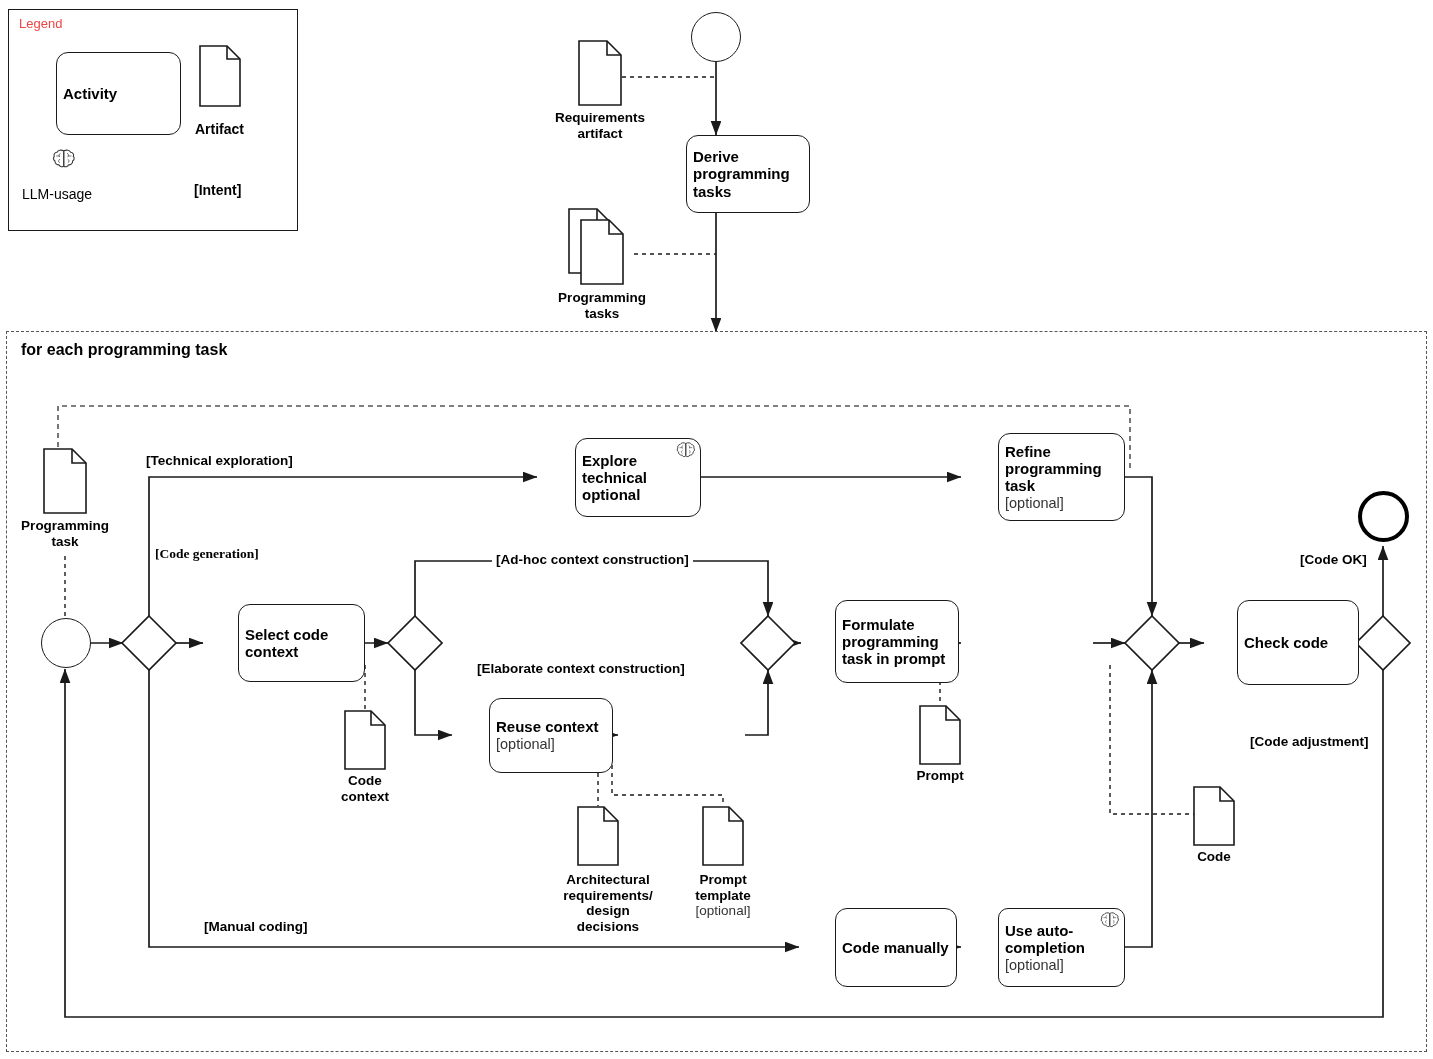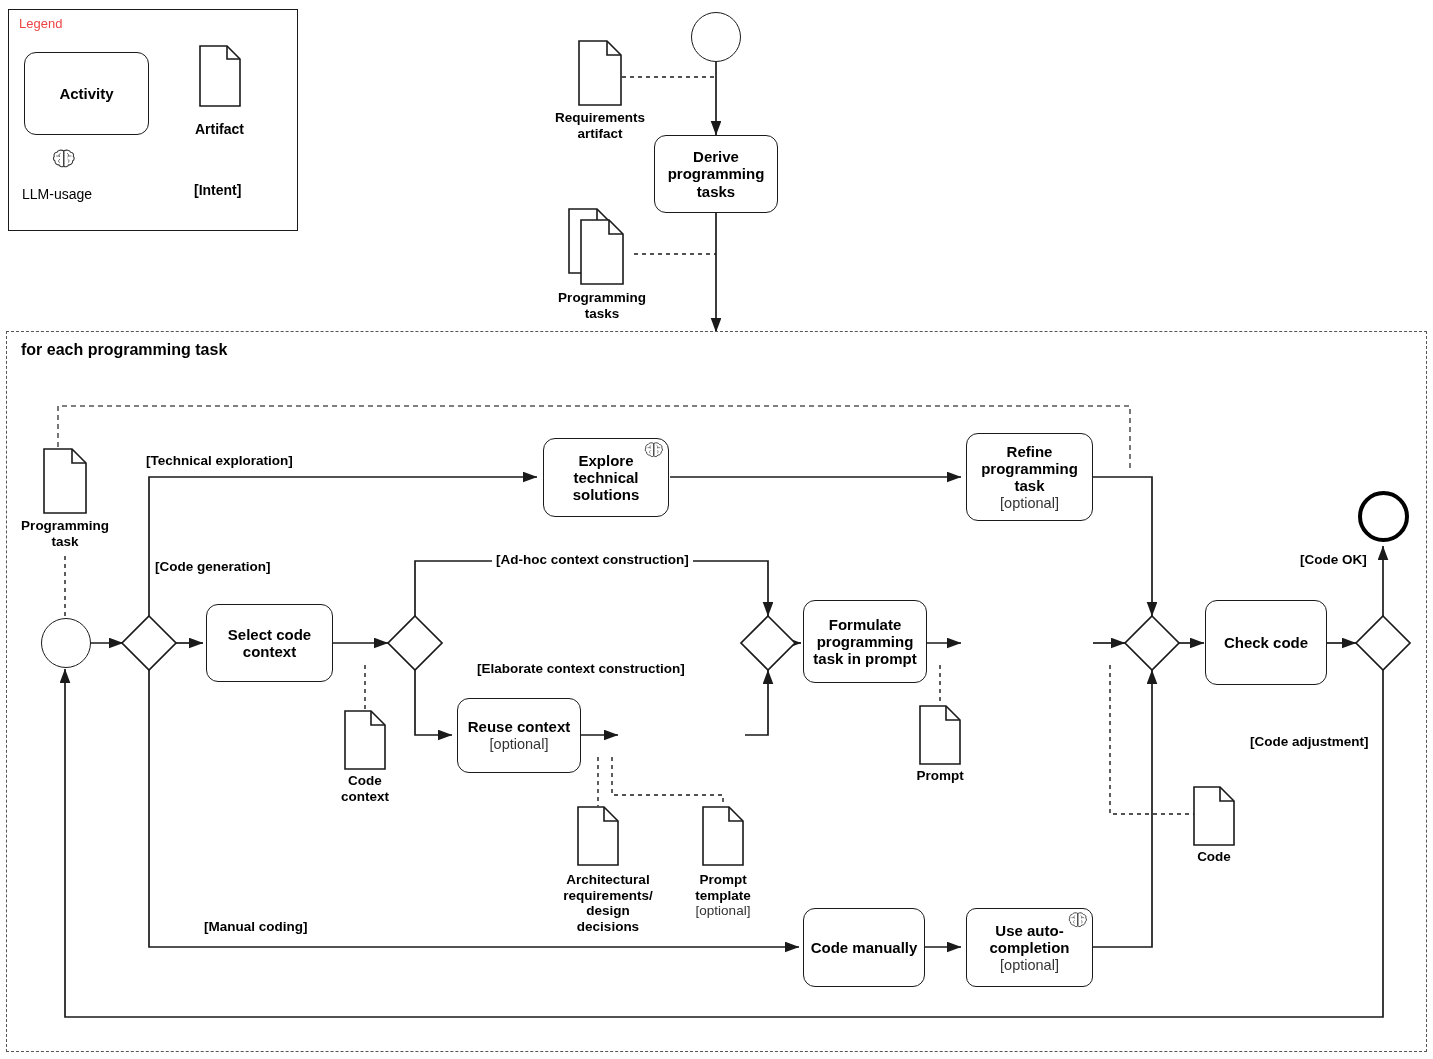--- a/index.html
+++ b/index.html
@@ -21,23 +21,24 @@
     width:1433px;
     height:1059px;
     pointer-events:none;
   }
   
   .node{
     position:absolute;
     box-sizing:border-box;
     display:flex;
     flex-direction:column;
-    align-items:center;
+    align-items:flex-start;
     justify-content:center;
     text-align:center;
+    margin-left:32px;
   }
   .activity{
     background:#ffffff;
     border:1.6px solid #1a1a1a;
     border-radius:12px;
     font-weight:bold;
     font-size:15px;
     line-height:1.14;
     color:#000;
     padding:2px 6px;
@@ -301,21 +302,21 @@
     </div>
   </div>
 
   <div class="event start" style="left:41px;top:618px;width:50px;height:50px;"></div>
 
   <div class="event end" style="left:1358px;top:491px;width:51px;height:51px;"></div>
 
   <div class="node activity" style="left:543px;top:438px;width:126px;height:79px;">
     <span>Explore</span>
     <span>technical</span>
-    <span>solutions</span>
+    <span>optional</span>
     <span class="brainwrap">
       <svg viewBox="0 0 26 24" width="22" height="20">
         <g fill="#fff" stroke="#3a3a3a" stroke-width="1.1">
           <path d="M12.8,3.0 C10.4,1.4 7.0,2.1 6.0,4.2 C3.6,4.4 2.4,6.6 3.3,8.4 C1.9,9.8 2.3,12.2 4.0,13.1 C3.8,15.4 5.7,17.2 7.9,16.8 C8.9,18.9 11.6,19.4 12.8,17.8 Z"></path>
           <path d="M12.8,3.0 C15.2,1.4 18.6,2.1 19.6,4.2 C22.0,4.4 23.2,6.6 22.3,8.4 C23.7,9.8 23.3,12.2 21.6,13.1 C21.8,15.4 19.9,17.2 17.7,16.8 C16.7,18.9 14.0,19.4 12.8,17.8 Z"></path>
         </g>
         <g fill="none" stroke="#3a3a3a" stroke-width="0.8" opacity="0.85">
           <path d="M12.8,3.6 V17.4"></path>
             <path d="M9.6,5.2 C7.6,6.0 7.4,8.2 9.0,9.0"></path>
           <path d="M9.0,11.2 C7.2,11.8 7.0,14.0 8.8,14.8"></path>
@@ -434,20 +435,20 @@
     <svg viewBox="0 0 42 60" width="42" height="60">
       <path d="M1,1 H27 L41,15 V59 H1 Z" fill="#fff" stroke="#1a1a1a" stroke-width="1.6"></path>
       <path d="M27,1 V15 H41" fill="none" stroke="#1a1a1a" stroke-width="1.6"></path>
     </svg>
     <div class="lbl" style="top:63px;">
       <span>Code</span>
     </div>
   </div>
 
   <div class="edgelabel" style="left:146px;top:453px;">[Technical exploration]</div>
-  <div class="edgelabel" style="left:155px;top:559px;">[Code generation]</div>
+  <div class="edgelabel" style="left:155px;top:546px;font-family:Liberation Serif, serif;">[Code generation]</div>
   <div class="edgelabel" style="left:164px;top:919px;padding-left:40px;">[Manual coding]</div>
   <div class="edgelabel" style="left:492px;top:552px;background:#fff;padding:0 4px;">[Ad-hoc context construction]</div>
   <div class="edgelabel" style="left:477px;top:661px;">[Elaborate context construction]</div>
   <div class="edgelabel" style="left:1300px;top:552px;">[Code OK]</div>
   <div class="edgelabel" style="left:1250px;top:734px;">[Code adjustment]</div>
 
 </div>
 
 </body></html>

